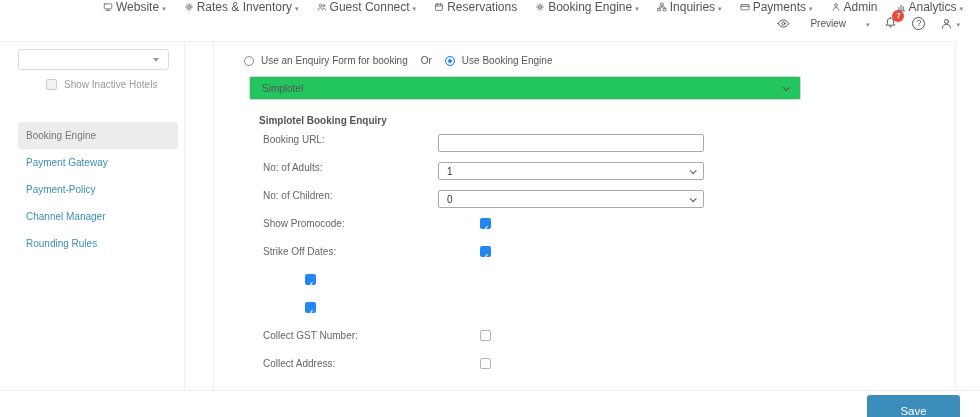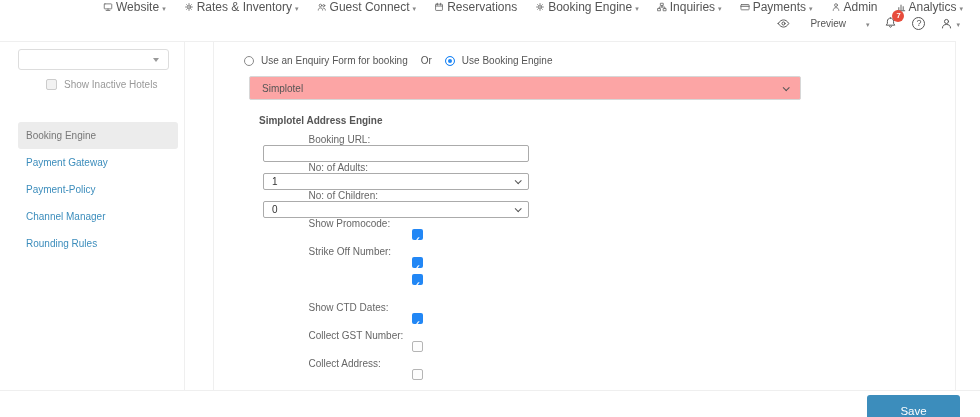--- a/index.html
+++ b/index.html
@@ -55,30 +55,30 @@
 
   
   .radio-row { position:absolute; top:13px; left:30px; display:flex;
     align-items:center; gap:7px; font-size:10px; color:#555; }
   .radio { width:10px; height:10px; border-radius:50%; flex:none; cursor:pointer; }
   .radio.unchecked { border:1px solid #8a8a8a; background:#fff; }
   .radio.checked { background:#1f87f5; border:1px solid #1f87f5; box-shadow:inset 0 0 0 2px #fff; }
   .or-label { margin:0 6px; }
 
   .big-select { position:absolute; top:34px; left:35px; width:552px; height:24px;
-    border:1px solid #d7d7d7; border-radius:2px; background:#fca5a5; display:flex;
+    border:1px solid #d7d7d7; border-radius:2px; background:#22c55e; display:flex;
     align-items:center; justify-content:space-between; padding:0 12px;
     font-size:10px; color:#555; cursor:pointer; }
   .chev { width:5px; height:5px; border-right:1.4px solid #555; border-bottom:1.4px solid #555;
     transform:rotate(45deg) translateY(-1px); flex:none; }
 
   .section-title { position:absolute; top:73px; left:45px; font-size:10px; font-weight:bold; color:#555; }
 
   .form-rows { position:absolute; top:92px; left:49px; }
-  .form-row { display:flex; align-items:center; height:28px;flex-direction:column; }
+  .form-row { display:flex; align-items:flex-start; height:28px; }
   .row-label { width:175px; font-size:10px; color:#666; flex:none; }
   .text-input { width:266px; height:18px; border:1px solid #ababab; border-radius:2px;
     font-size:10px; padding:0 5px; color:#333; outline:none;
     font-family:"Liberation Sans", sans-serif; }
   .mini-select { width:266px; height:18px; border:1px solid #ababab; border-radius:2px;
     background:#fff; display:flex; align-items:center; justify-content:space-between;
     padding:0 8px; font-size:10px; color:#333; cursor:pointer; }
   .cb-offset { margin-left:42px; }
 
   
@@ -231,21 +231,21 @@
       <span class="or-label">Or</span>
       <span class="radio checked"></span>
       <span>Use Booking Engine</span>
     </div>
 
     <div class="big-select">
       <span>Simplotel</span>
       <span class="chev"></span>
     </div>
 
-    <div class="section-title">Simplotel Address Engine</div>
+    <div class="section-title">Simplotel Booking Enquiry</div>
 
     <div class="form-rows">
 
       <div class="form-row">
         <span class="row-label">Booking URL:</span>
         <input class="text-input" type="text" value="" style="">
       </div>
 
       <div class="form-row">
         <span class="row-label">No: of Adults:</span>
@@ -262,30 +262,29 @@
           <span class="chev"></span>
         </div>
       </div>
 
       <div class="form-row">
         <span class="row-label">Show Promocode:</span>
         <span class="checkbox cb-offset checked"></span>
       </div>
 
       <div class="form-row">
-        <span class="row-label">Strike Off Number:</span>
+        <span class="row-label">Strike Off Dates:</span>
         <span class="checkbox cb-offset checked"></span>
       </div>
 
       <div class="form-row">
         <span class="checkbox cb-offset checked"></span>
       </div>
 
       <div class="form-row">
-        <span class="row-label">Show CTD Dates:</span>
         <span class="checkbox cb-offset checked"></span>
       </div>
 
       <div class="form-row">
         <span class="row-label">Collect GST Number:</span>
         <span class="checkbox cb-offset unchecked"></span>
       </div>
 
       <div class="form-row">
         <span class="row-label">Collect Address:</span>

